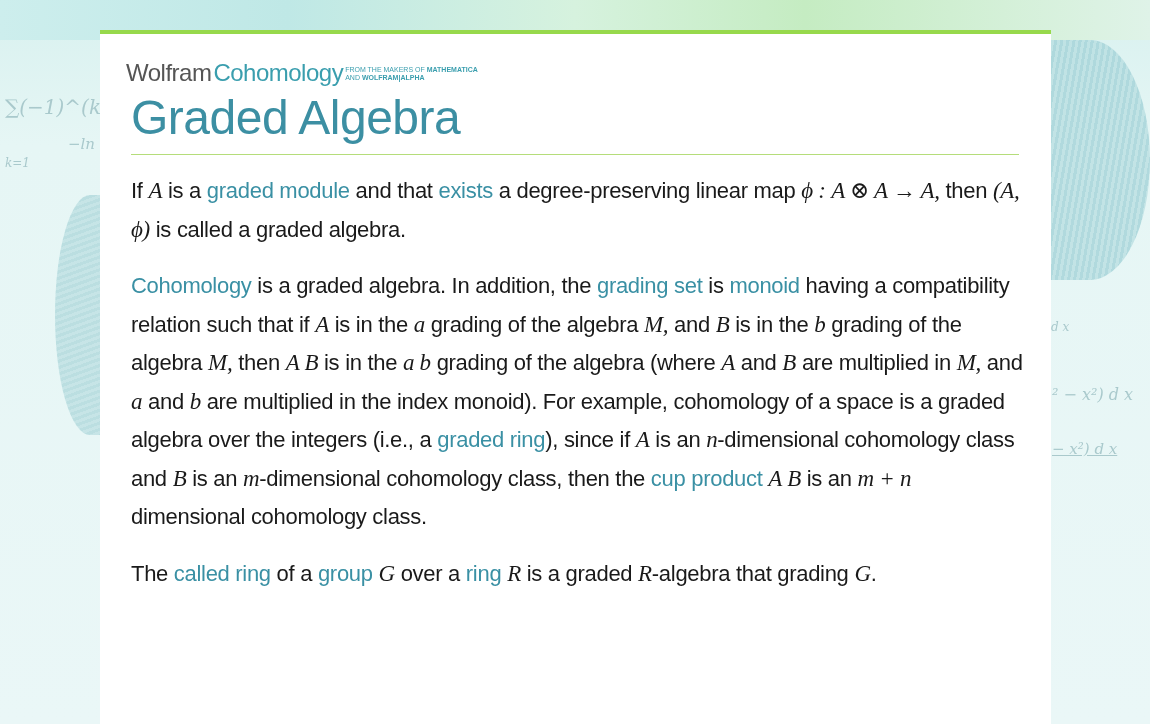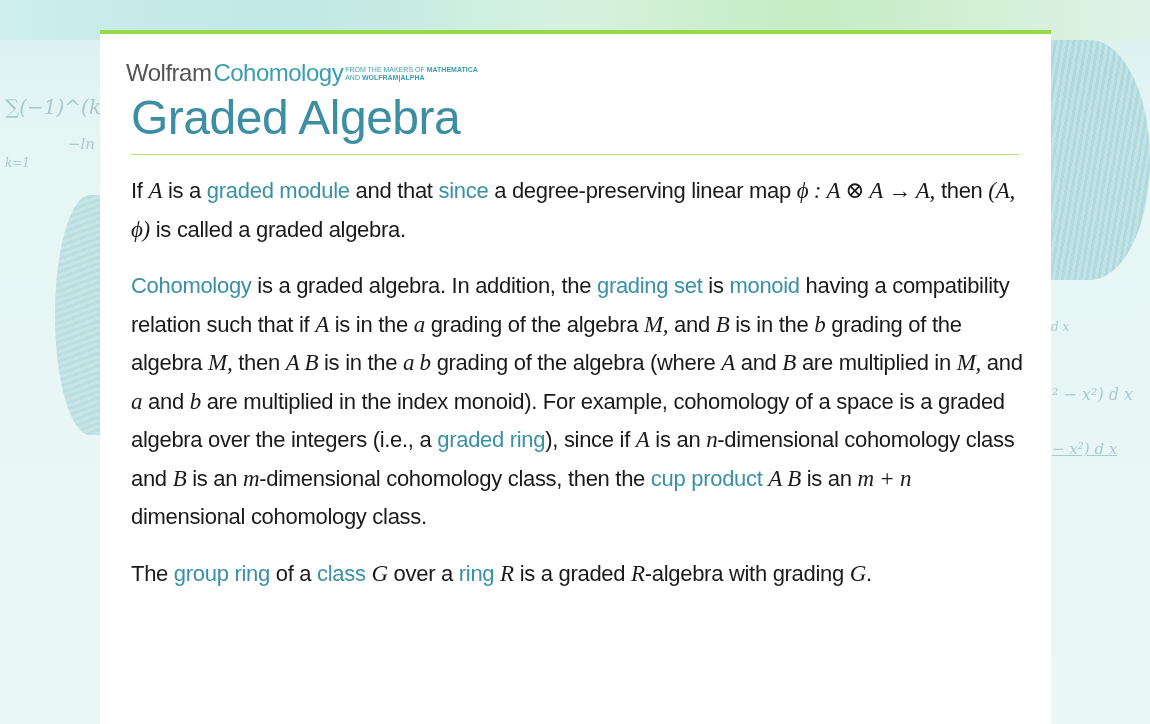--- a/index.html
+++ b/index.html
@@ -72,19 +72,19 @@
     <span class="brand-tag">
       <span>FROM THE MAKERS OF </span><b>MATHEMATICA</b><br>
       <span>AND </span><b>WOLFRAM|ALPHA</b>
     </span>
   </a>
 
   <h1 class="title">Graded Algebra</h1>
   <div class="rule"></div>
 
   <div class="content">
-    <p><span>If </span><span class="m">A</span><span> is a </span><a>graded module</a><span> and that </span><a>since</a><span> a degree-preserving linear map </span><span class="m">ϕ : A ⊗ A → A,</span><span> then </span><span class="m">(A, ϕ)</span><span> is called a graded algebra.</span></p>
+    <p><span>If </span><span class="m">A</span><span> is a </span><a>graded module</a><span> and that </span><a>exists</a><span> a degree-preserving linear map </span><span class="m">ϕ : A ⊗ A → A,</span><span> then </span><span class="m">(A, ϕ)</span><span> is called a graded algebra.</span></p>
 
     <p><a>Cohomology</a><span> is a graded algebra. In addition, the </span><a>grading set</a><span> is </span><a>monoid</a><span> having a compatibility relation such that if </span><span class="m">A</span><span> is in the </span><span class="m">a</span><span> grading of the algebra </span><span class="m">M,</span><span> and </span><span class="m">B</span><span> is in the </span><span class="m">b</span><span> grading of the algebra </span><span class="m">M,</span><span> then </span><span class="m">A B</span><span> is in the </span><span class="m">a b</span><span> grading of the algebra (where </span><span class="m">A</span><span> and </span><span class="m">B</span><span> are multiplied in </span><span class="m">M,</span><span> and </span><span class="m">a</span><span> and </span><span class="m">b</span><span> are multiplied in the index monoid). For example, cohomology of a space is a graded algebra over the integers (i.e., a </span><a>graded ring</a><span>), since if </span><span class="m">A</span><span> is an </span><span class="m">n</span><span>-dimensional cohomology class and </span><span class="m">B</span><span> is an </span><span class="m">m</span><span>-dimensional cohomology class, then the </span><a>cup product</a><span> </span><span class="m">A B</span><span> is an </span><span class="m">m + n</span><span> dimensional cohomology class.</span></p>
 
-    <p><span>The </span><a>group ring</a><span> of a </span><a>class</a><span> </span><span class="m">G</span><span> over a </span><a>ring</a><span> </span><span class="m">R</span><span> is a graded </span><span class="m">R</span><span>-algebra with grading </span><span class="m">G</span><span>.</span></p>
+    <p><span>The </span><a>called ring</a><span> of a </span><a>group</a><span> </span><span class="m">G</span><span> over a </span><a>ring</a><span> </span><span class="m">R</span><span> is a graded </span><span class="m">R</span><span>-algebra that grading </span><span class="m">G</span><span>.</span></p>
   </div>
 </div>
 
 </body></html>

